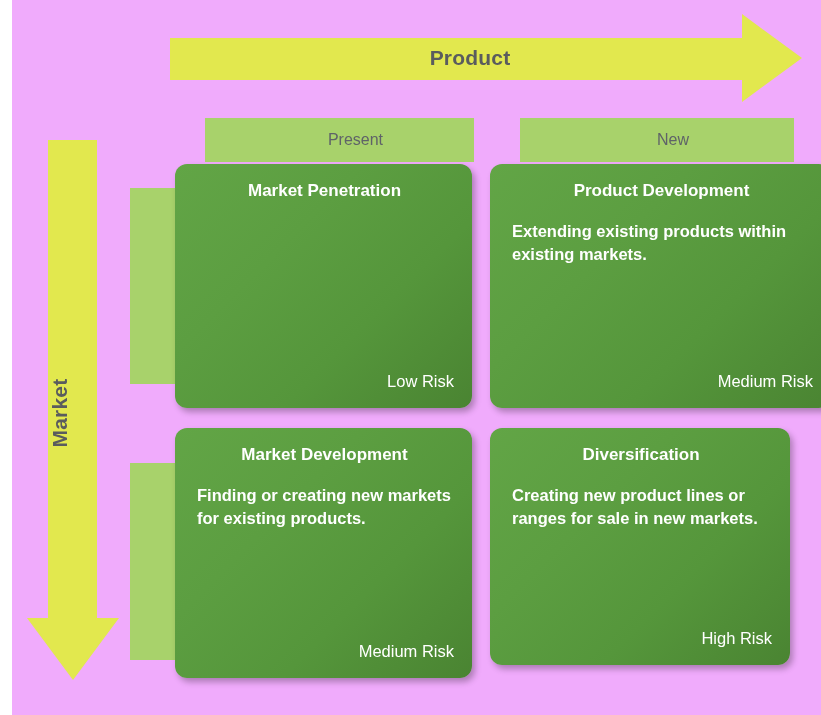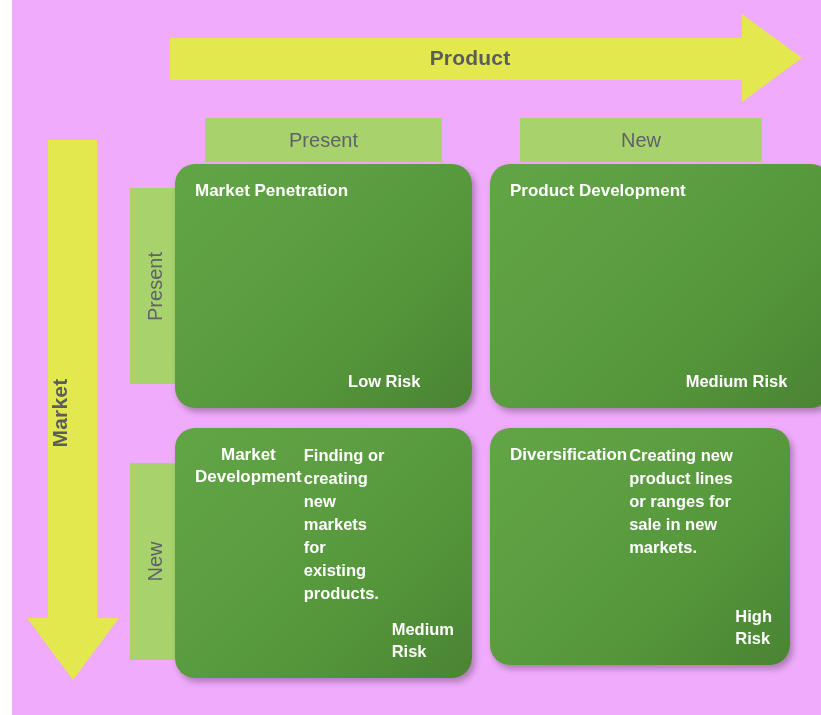--- a/index.html
+++ b/index.html
@@ -66,71 +66,72 @@
     line-height: 26px;
     transform: rotate(-90deg);
     transform-origin: center center;
   }
 
   
   .label-bar {
     position: absolute;
     background: #a8d26b;
     color: #5f6368;
-    font-size: 20px;
+    font-size: 16px;
     display: flex;
     align-items: center;
     justify-content: center;
+    padding-left: 32px;
   }
   .label-bar.col {
     height: 44px;
   }
   .label-bar.row {
     width: 50px;
   }
   .label-bar.row .rot {
     transform: rotate(-90deg);
     white-space: nowrap;
   }
 
   #col-label-present { left: 193px; top: 118px; width: 237px; }
   #col-label-new     { left: 508px; top: 118px; width: 242px; }
   #row-label-present { left: 118px; top: 188px; height: 196px; }
   #row-label-new     { left: 118px; top: 463px; height: 197px; }
 
   
   .quadrant {
     position: absolute;
-    border-radius: 20px;
+    border-radius: 12px;
     background: linear-gradient(135deg, #62a546 0%, #5c9e41 35%, #55963b 65%, #4a8432 100%);
     box-shadow: 3px 4px 6px rgba(0,0,0,0.28);
     color: #ffffff;
     display: flex;
-    flex-direction: row;
+    flex-direction: column;
     box-sizing: border-box;
     padding: 16px 18px 16px 20px;
   }
   .quadrant-title {
     font-size: 17px;
     font-weight: bold;
     text-align: center;
     line-height: 22px;
     margin-bottom: 18px;
   }
   .quadrant-desc {
     font-size: 16.5px;
     font-weight: bold;
     line-height: 23px;
     text-align: left;
     flex: 1 1 auto;
   }
   .quadrant-risk {
     font-size: 16.5px;
-    font-weight: bold;
-    text-align: left;
+    font-weight: normal;
+    text-align: right;
     line-height: 22px;
     margin-top: auto;
   }
 
   #quadrant-market-penetration  { left: 163px; top: 164px; width: 297px; height: 244px; }
   #quadrant-product-development { left: 478px; top: 164px; width: 341px; height: 244px; }
   #quadrant-market-development  { left: 163px; top: 428px; width: 297px; height: 250px; }
   #quadrant-diversification     { left: 478px; top: 428px; width: 300px; height: 237px; }
 
   #quadrant-product-development .quadrant-desc,
@@ -170,20 +171,21 @@
     <span class="rot">New</span>
   </div>
 
   <div class="quadrant" id="quadrant-market-penetration">
     <div class="quadrant-title">Market Penetration</div>
     <div class="quadrant-risk">Low Risk</div>
   </div>
 
   <div class="quadrant" id="quadrant-product-development">
     <div class="quadrant-title">Product Development</div>
+    <div class="quadrant-desc">Extending existing products within existing markets.</div>
     <div class="quadrant-risk">Medium Risk</div>
   </div>
 
   <div class="quadrant" id="quadrant-market-development">
     <div class="quadrant-title">Market Development</div>
     <div class="quadrant-desc">Finding or creating new markets for existing products.</div>
     <div class="quadrant-risk">Medium Risk</div>
   </div>
 
   <div class="quadrant" id="quadrant-diversification">

